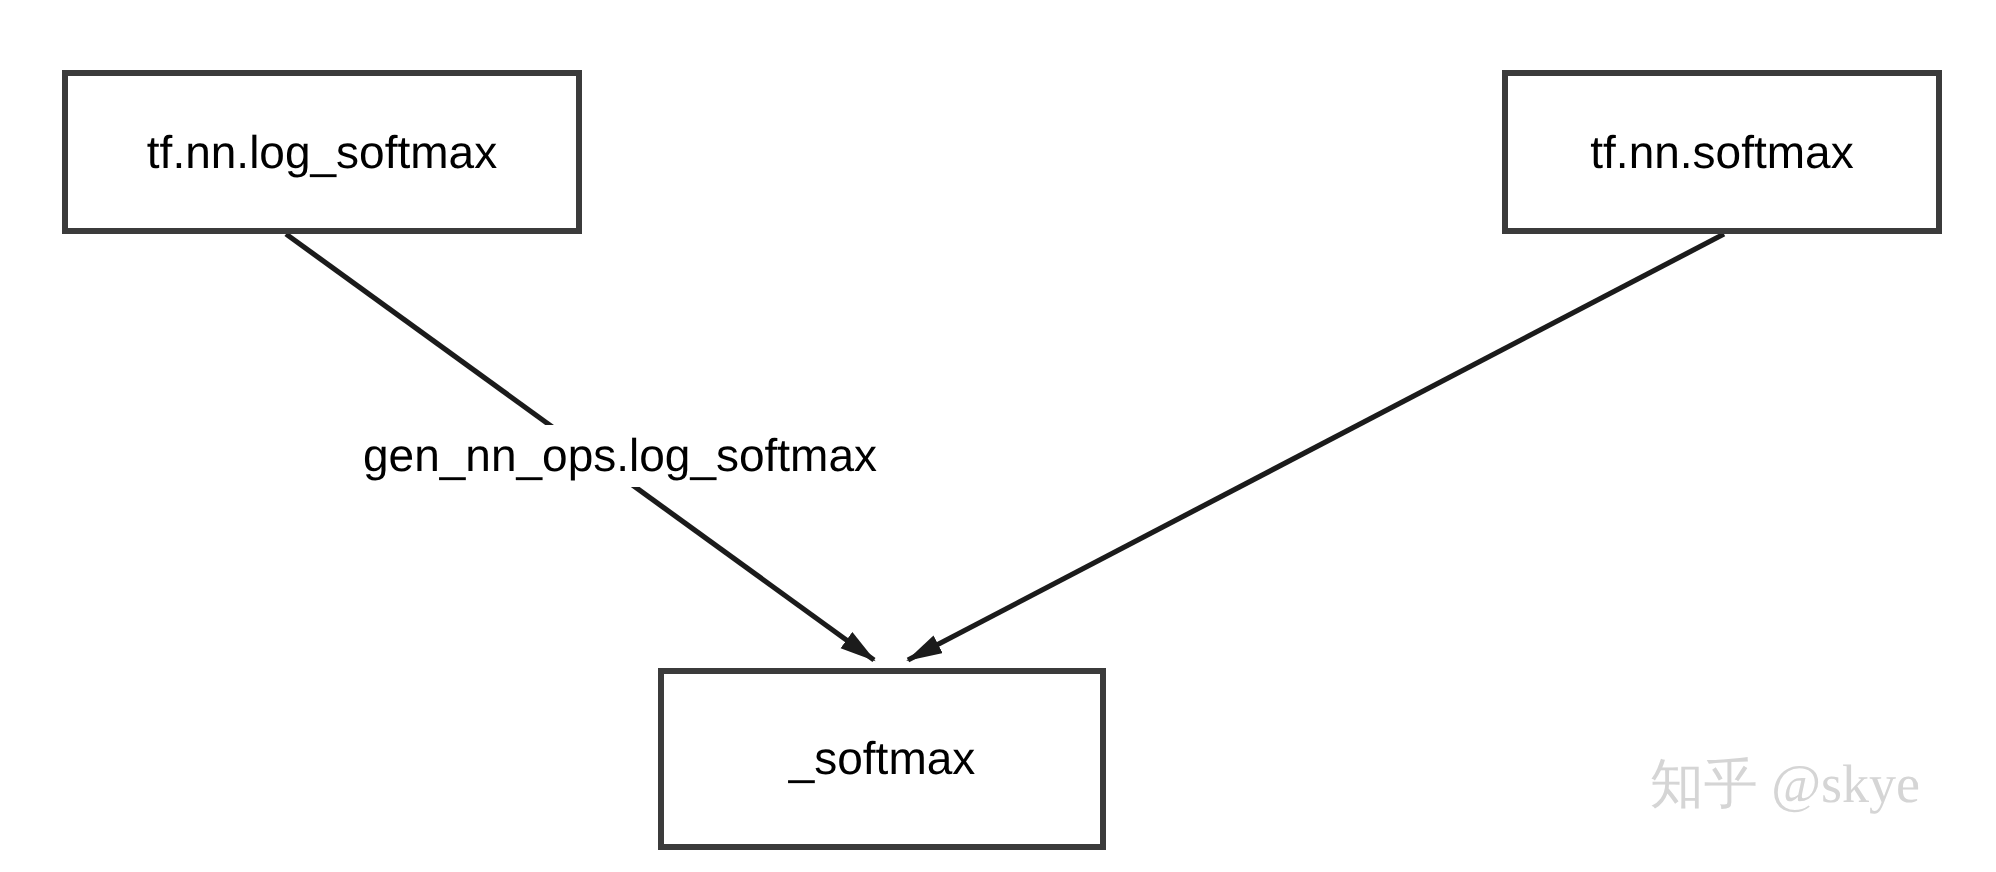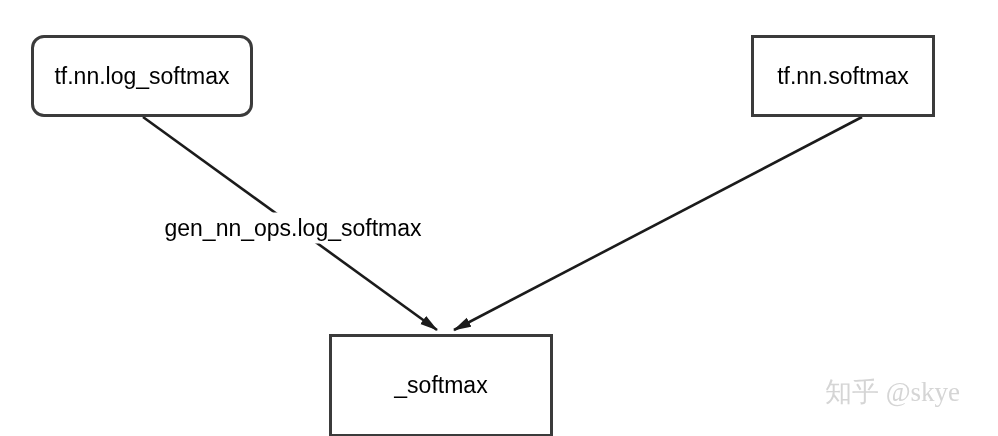--- a/index.html
+++ b/index.html
@@ -38,33 +38,33 @@
     box-sizing:border-box;
     border:3px solid var(--node-border);
     background:#fff;
     display:flex;
     align-items:center;
     justify-content:center;
     font-size:23px;
     color:var(--label-text);
     white-space:nowrap;
   }
-  .node-1{left:31px;top:35px;width:222px;height:82px;border-radius:13px;}
-  .node-2{left:751px;top:35px;width:184px;height:82px;}
-  .node-3{left:329px;top:334px;width:224px;height:103px;}
+  .node-1{left:31px;top:35px;width:260px;height:82px;}
+  .node-2{left:751px;top:35px;width:220px;height:82px;}
+  .node-3{left:329px;top:334px;width:224px;height:91px;}
   .edge-label{
     position:absolute;
     transform:translate(-50%,-50%);
     background:var(--background);
     padding:2px 5px;
     font-size:23px;
     color:var(--label-text);
     white-space:nowrap;
   }
-  .edge-label-1{left:293px;top:228px;}
+  .edge-label-1{left:310px;top:228px;}
   .edge-label-2{left:652px;top:228px;}
   .watermark{
     position:absolute;
     right:38px;
     bottom:26px;
     font-size:27px;
     color:var(--watermark-text);
     text-shadow:1px 1px 0 #ffffff;
     white-space:nowrap;
     font-family:Liberation Serif, serif;

